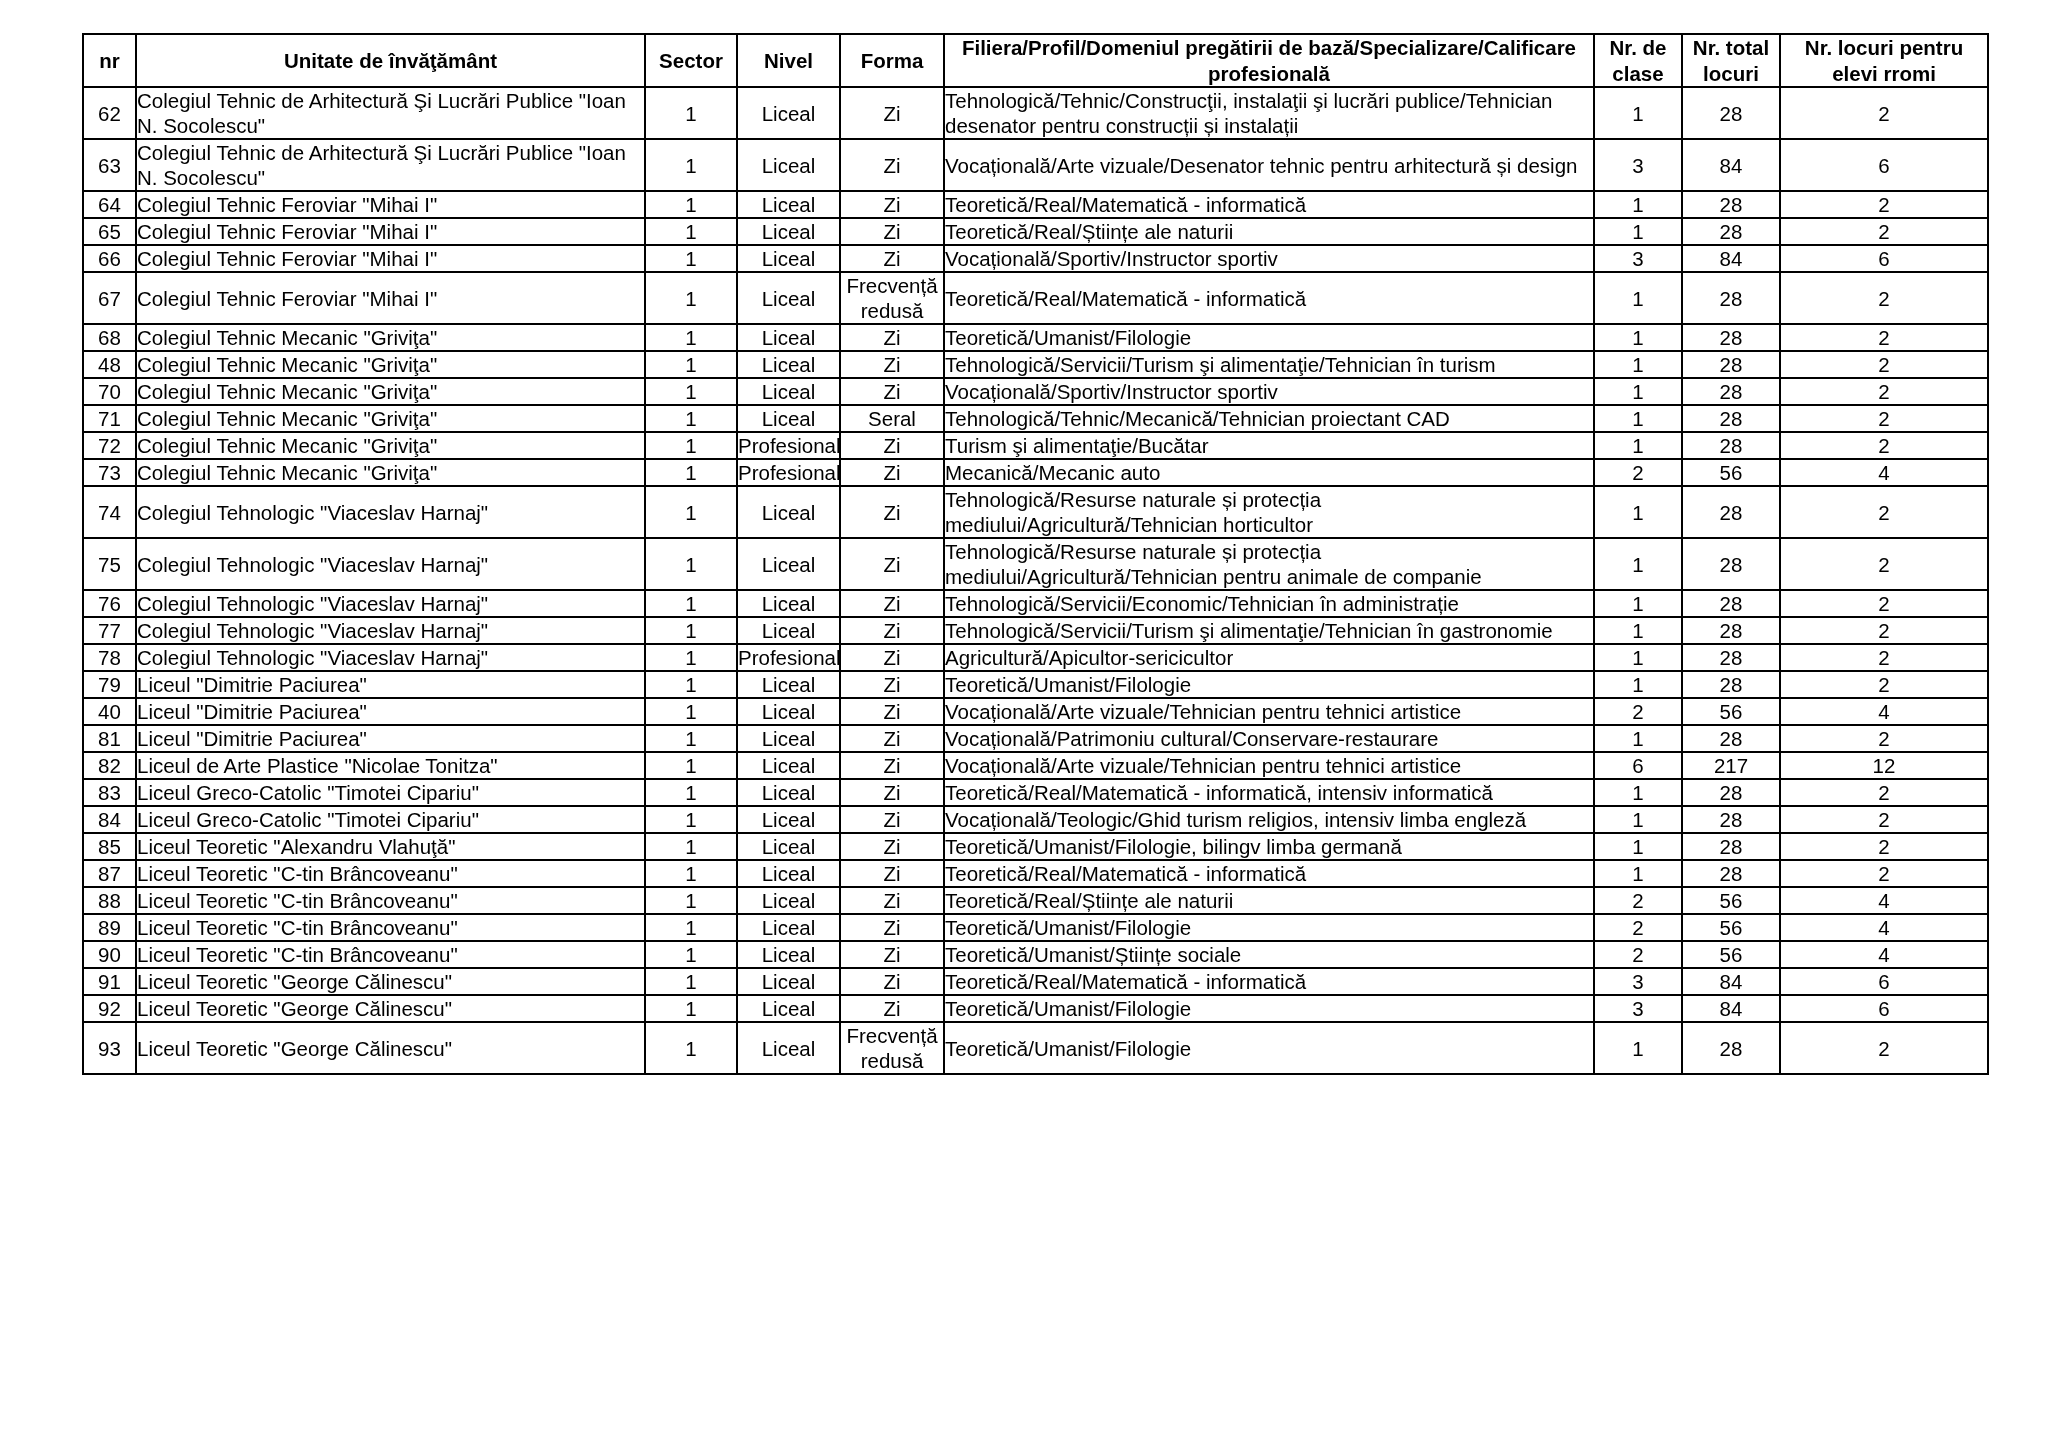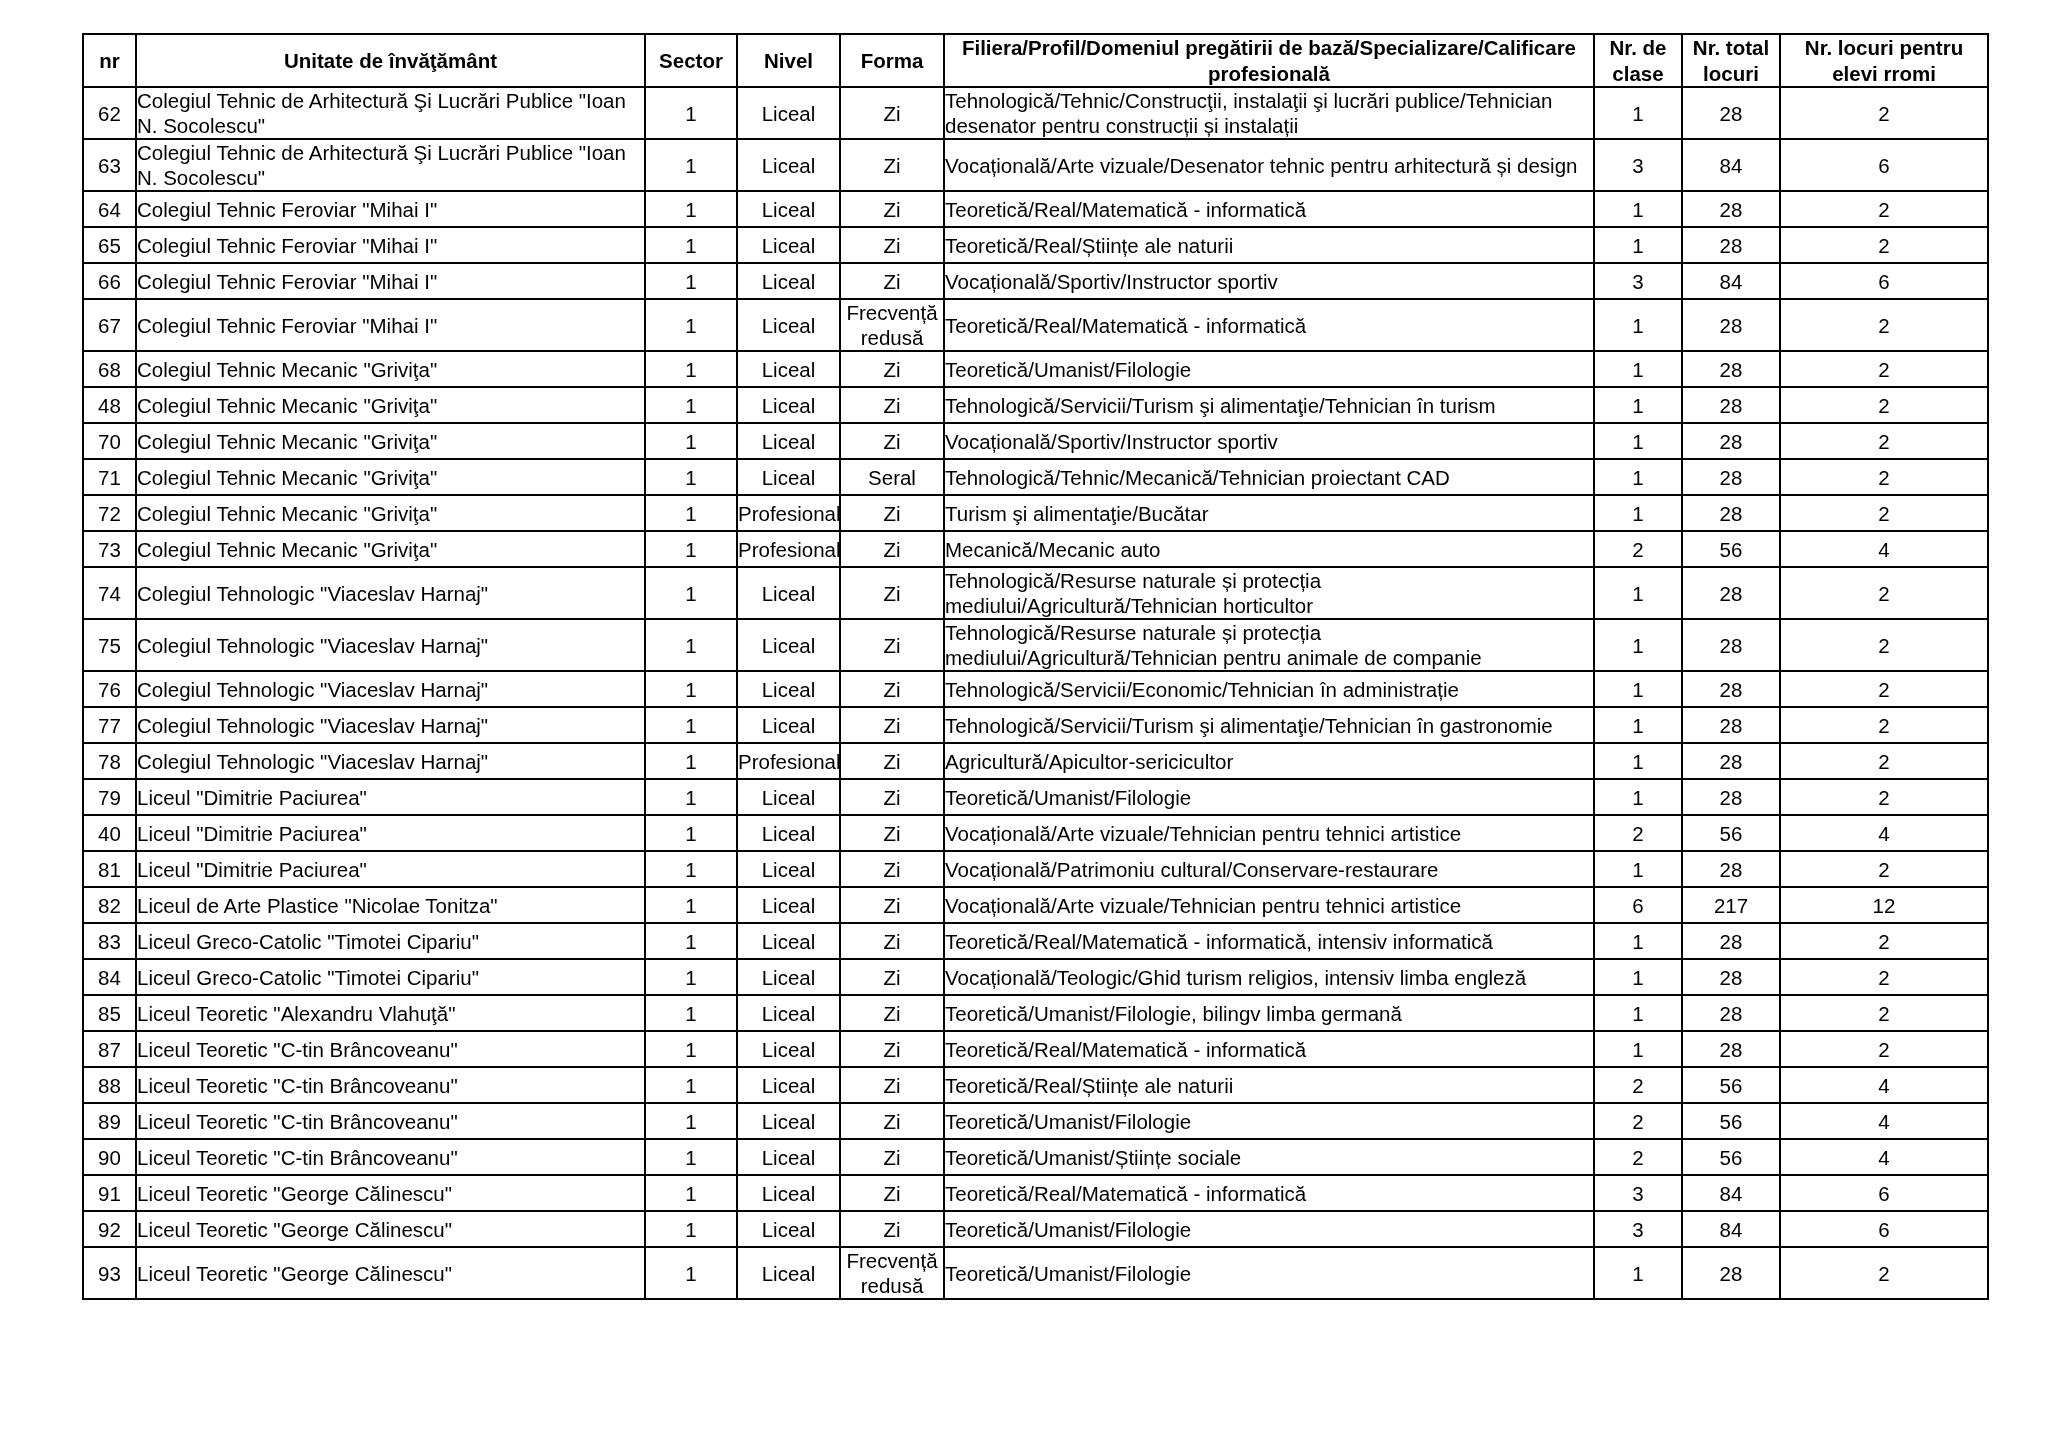--- a/index.html
+++ b/index.html
@@ -57,21 +57,21 @@
   td.nr        { text-align: center; padding: 3px 2px; }
   td.unit      { text-align: left;   padding: 3px 4px 3px 7px; margin-left: 7px; }
   td.sector    { text-align: center; padding: 3px 2px; }
   td.nivel     { text-align: center; padding: 3px 2px; }
   td.forma     { text-align: center; padding: 3px 2px; }
   td.spec      { text-align: left;   padding: 3px 4px 3px 6px; margin-left: 25px; }
   td.clase     { text-align: center; padding: 3px 2px; }
   td.total     { text-align: center; padding: 3px 2px; }
   td.rromi     { text-align: center; padding: 3px 2px; }
 
-  tbody tr { height: 36px; }
+  tbody tr { height: 27px; }
 </style>
 </head>
 <body>
 
 <div id="page">
   <table class="sheet">
     <colgroup>
       <col class="c-nr">
       <col class="c-unit">
       <col class="c-sector">

